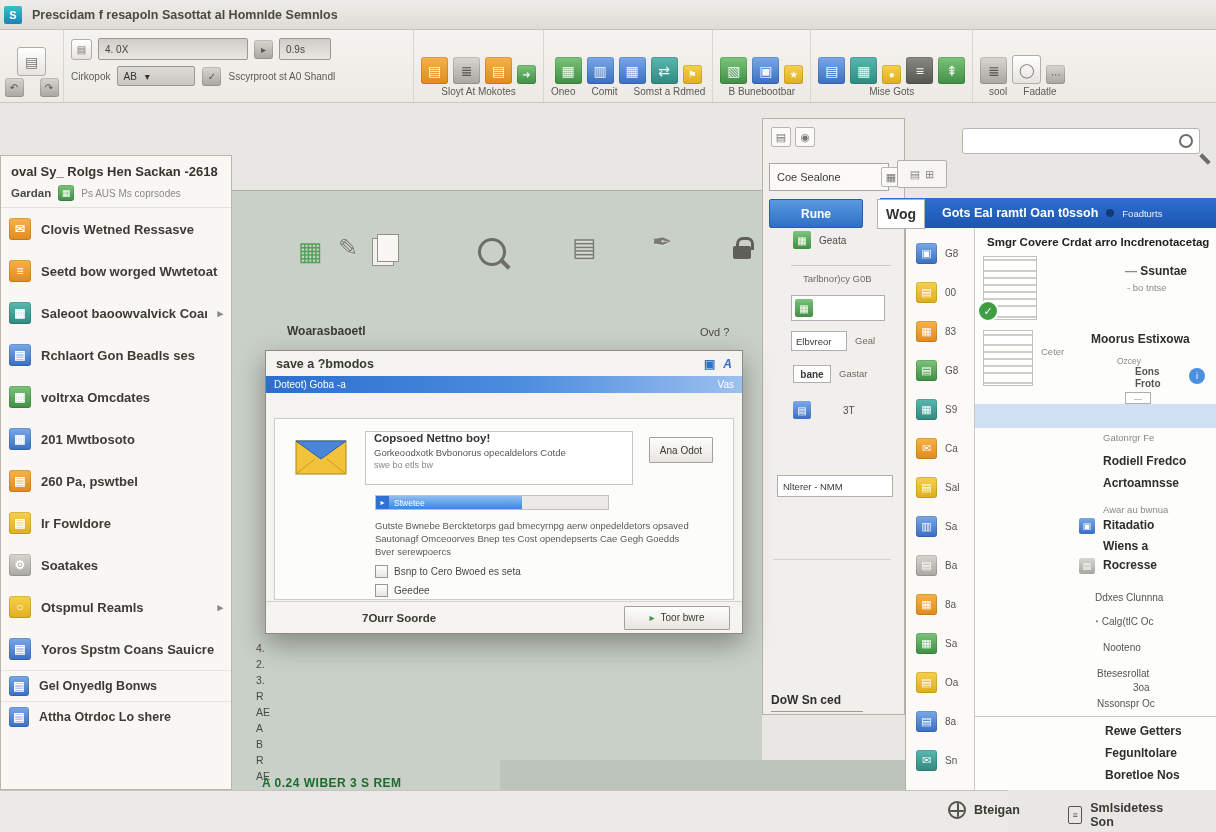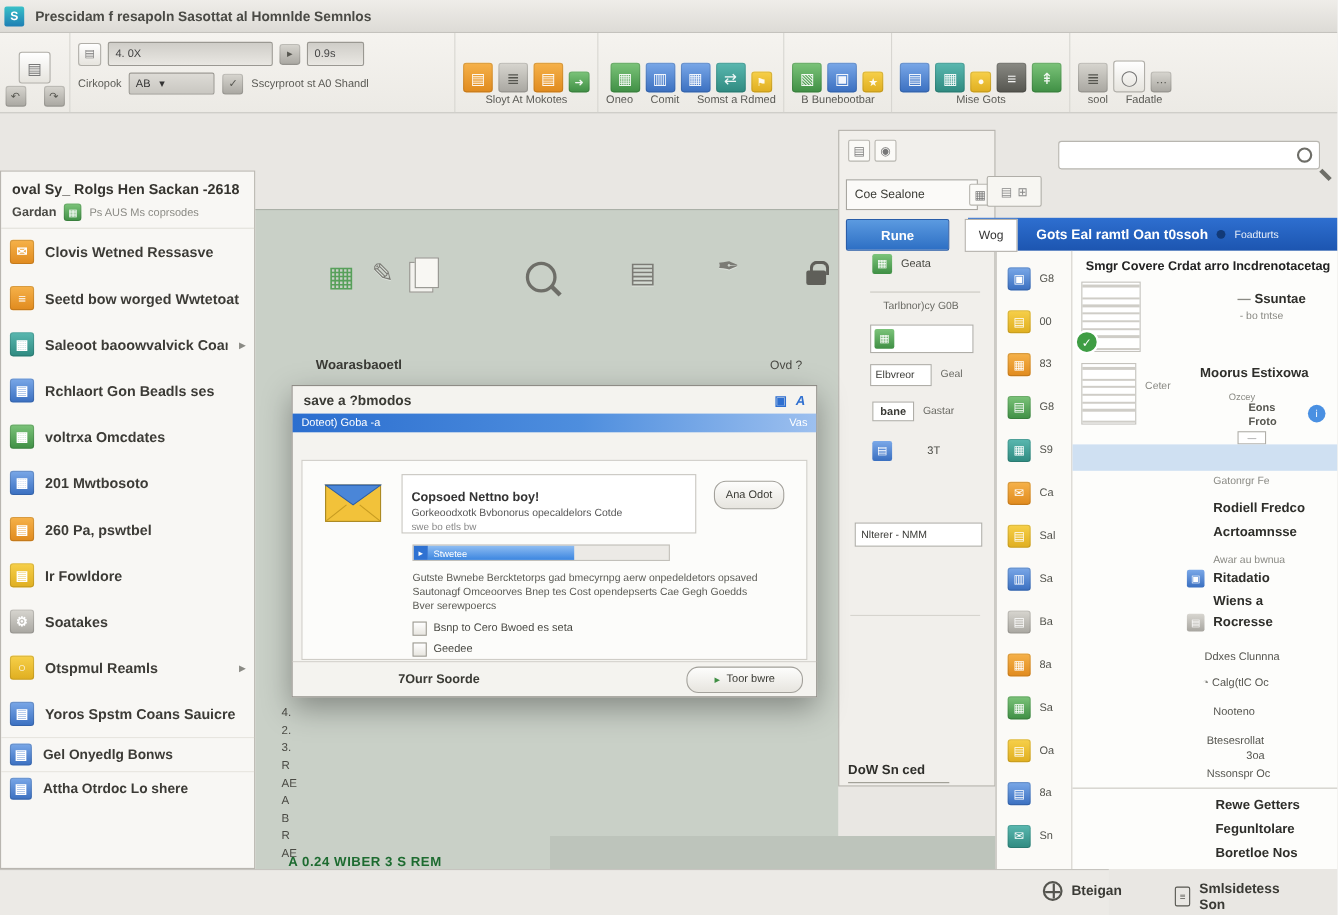--- a/index.html
+++ b/index.html
@@ -70,45 +70,45 @@
   .dlg-title{height:25px;display:flex;align-items:center;padding:0 10px;font-size:12.5px;font-weight:bold;color:#3a3a34}
   .dlg-title .sp{flex:1}
   .dlg-mini{color:#2e6fd0;font-size:12px;margin-left:8px}
   .dlg-bluebar{height:17px;background:linear-gradient(90deg,#2b6ecf,#4e8ede 55%,#9dc0ef);color:#fff;
                display:flex;align-items:center;font-size:10px;padding:0 8px}
   .dlg-bluebar .sp{flex:1}
   .dlg-sub{height:21px;display:flex;align-items:center;padding:0 12px;font-size:10.5px;color:#4a4a44;
            background:#efeeea;border-bottom:1px solid #dcdad4}
   .dlg-body{position:absolute;left:8px;top:67px;right:8px;bottom:33px;background:#fcfcfa;border:1px solid #cfcdc7}
   .envelope{width:52px;height:40px}
-  .msgbox{border:1px solid #c8c6c0;background:#fff;padding:14px 8px;box-sizing:border-box}
+  .msgbox{border:1px solid #c8c6c0;background:#fff;padding:0 8px;box-sizing:border-box}
   .msgbox .t1{font-size:11.5px;font-weight:bold;color:#333}
   .msgbox .t2{font-size:9.5px;color:#555;margin-top:3px}
   .msgbox .t3{font-size:9px;color:#888;margin-top:2px}
-  .btn-sm{border:1px solid #a3a19b;border-radius:11px;background:linear-gradient(#fdfdfc,#e7e5df);
+  .btn-sm{border:1px solid #a3a19b;border-radius:1px;background:linear-gradient(#fdfdfc,#e7e5df);
           font-size:10px;color:#3a3a34;display:flex;align-items:center;justify-content:center}
   .prog{height:13px;background:#eceae6;border:1px solid #c2c0ba;display:flex;overflow:hidden}
   .prog .cap{width:13px;background:#2f72d2;color:#fff;font-size:8px;display:flex;align-items:center;justify-content:center;flex:0 0 auto}
   .prog .fill{background:linear-gradient(#8fbdf2,#3c86e0);color:#fff;font-size:8.5px;display:flex;align-items:center;padding-left:5px;overflow:hidden;white-space:nowrap}
   .dlg-para{font-size:9.5px;color:#5a5a54;line-height:13px}
   .chk{display:flex;align-items:center;gap:6px;font-size:10px;color:#4a4a44}
   .chk .box{width:11px;height:11px;border:1px solid #9a988f;background:linear-gradient(#fff,#e8e6e0)}
   .dlg-foot{position:absolute;left:0;bottom:0;width:100%;height:32px;border-top:1px solid #d4d2cc;
             display:flex;align-items:center;box-sizing:border-box;padding:0 12px}
   .dlg-foot .lbl{font-size:11.5px;font-weight:bold;color:#3a3a34;margin-left:84px}
   .dlg-foot .sp{flex:1}
 
   
   .midpanel{left:762px;top:118px;width:143px;height:597px;background:#f1efeb;border:1px solid #b4b1ab;box-sizing:border-box}
   .mp-ib{width:18px;height:18px;border:1px solid #b8b6b0;background:#fbfaf7;color:#777;font-size:11px;
          display:flex;align-items:center;justify-content:center;border-radius:2px}
   .mp-tab{border:1px solid #a8a6a0;background:#fbfaf8;font-size:11px;color:#3a3a34;display:flex;align-items:center;padding:0 7px}
   .mp-run{background:linear-gradient(#5b9ae0,#2d6fc4);border:1px solid #2a5da8;border-radius:2px;color:#fff;
           font-size:12px;font-weight:bold;display:flex;align-items:center;justify-content:center}
-  .mp-wog{background:#fff;border:1px solid #b4b1ab;color:#333;font-size:11px;font-weight:normal;
+  .mp-wog{background:#fff;border:1px solid #b4b1ab;color:#333;font-size:14px;font-weight:bold;
           display:flex;align-items:center;justify-content:center;z-index:5}
   .mp-txt{font-size:10px;color:#4a4a44}
   .mp-sm{font-size:9.5px;color:#6a6a64}
   .mp-box{border:1px solid #b0aea8;background:#fff;box-sizing:border-box}
   .mp-ic{width:18px;height:18px;border-radius:2px;display:flex;align-items:center;justify-content:center;color:#fff;font-size:10px}
 
   
   .bluebar{left:880px;top:198px;width:336px;height:30px;background:linear-gradient(#2e6fd0,#1c55b0);
            color:#fff;display:flex;align-items:center;font-size:12.5px;font-weight:bold;padding-left:62px;box-sizing:border-box;gap:8px}
   .bluebar .dot{width:8px;height:8px;border-radius:50%;background:#123a78}

